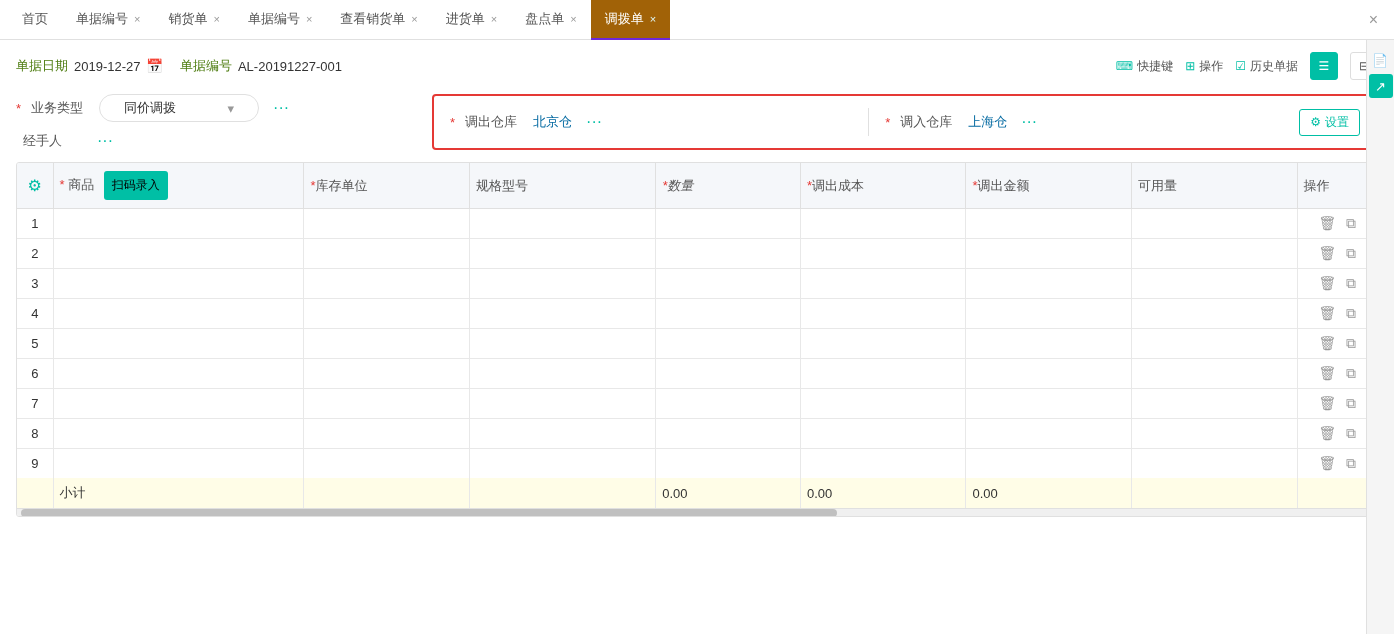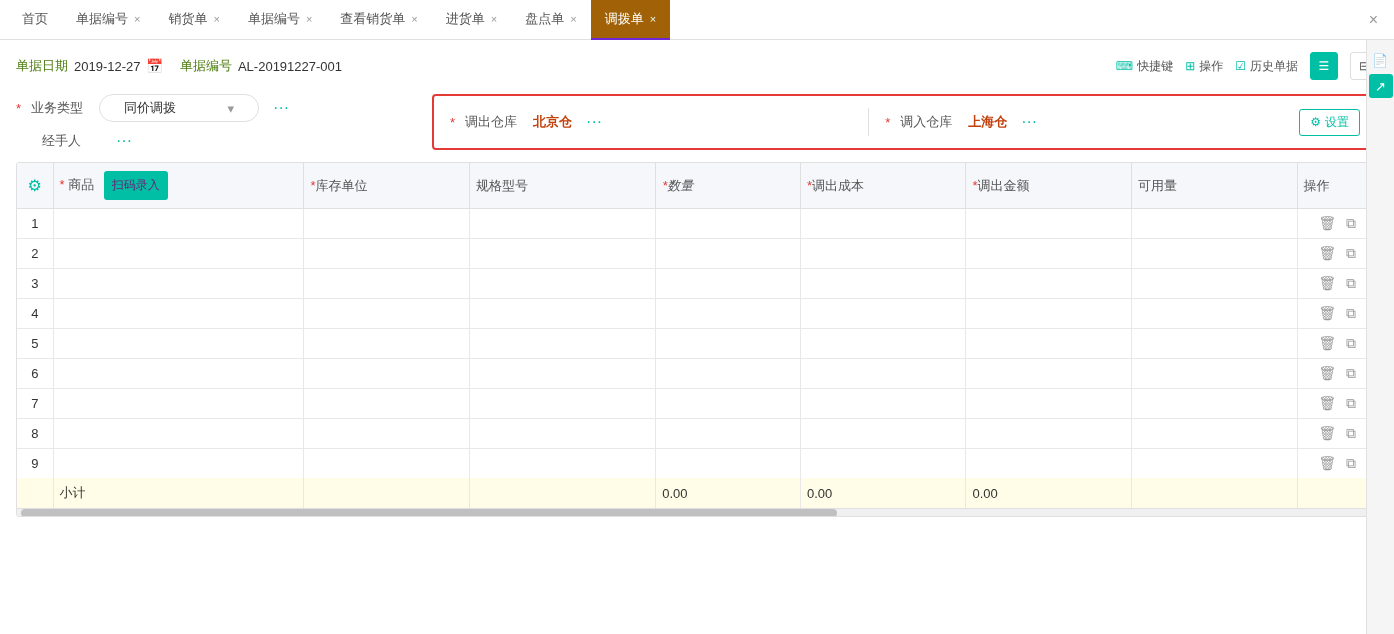--- a/index.html
+++ b/index.html
@@ -56,21 +56,21 @@
       display: flex; align-items: flex-start; gap: 16px; margin-bottom: 12px;
     }
     .form-left { flex: 0 0 400px; }
     .form-right {
       flex: 1; border: 2px solid #e53935; border-radius: 4px; padding: 12px 16px;
       display: flex; align-items: center; gap: 0;
     }
     .field-group { display: flex; align-items: center; gap: 8px; margin-bottom: 10px; }
     .field-label { color: #555; min-width: 60px; }
     .required-star { color: #e53935; margin-right: 2px; }
-    .field-value { color: #c2410c; font-weight: 700; }
+    .field-value { color: #0369a1; font-weight: 400; }
     .field-select {
       display: flex; align-items: center; gap: 20px;
       border: 1px solid #e0e0e0; border-radius: 14px; padding: 4px 24px;
       min-width: 160px; cursor: pointer; background: #fff;
     }
     .field-select .arrow { color: #999; margin-left: auto; }
     .more-btn { color: #00bfa5; cursor: pointer; font-size: 16px; margin-left: 6px; }
 
     .warehouse-field {
       display: flex; align-items: center; gap: 8px; flex: 1;
@@ -106,21 +106,21 @@
     .data-table tr:last-child td { border-bottom: none; }
 
     .row-num { color: #999; text-align: center; width: 36px; }
     .col-ops { text-align: center; width: 80px; }
     .op-icon { color: #999; cursor: pointer; font-size: 14px; margin: 0 3px; }
 
     .subtotal-row td { background: #fffde7; font-weight: 500; }
     .subtotal-label { color: #555; }
 
     .scan-btn {
-      background: #00bfa5; color: #701a75; border: none; border-radius: 3px;
+      background: #00bfa5; color: #000000; border: none; border-radius: 3px;
       padding: 6px 8px; font-size: 12px; cursor: pointer; margin-left: 6px; text-align: center;
     }
 
     .settings-gear { color: #00bfa5; cursor: pointer; font-size: 16px; }
 
     
     .table-scroll-bar {
       height: 8px; background: #f0f0f0; border-top: 1px solid #e0e0e0;
       position: relative;
     }
@@ -225,21 +225,21 @@
       <div class="field-group">
         <span class="required-star">*</span>
         <span class="field-label">业务类型</span>
         <div class="field-select">
           <span>同价调拨</span>
           <span class="arrow">▾</span>
         </div>
         <span class="more-btn">···</span>
       </div>
       <div class="handler-row">
-        <span class="field-label" style="margin-left:26px;">经手人</span>
+        <span class="field-label" style="margin-left:7px;">经手人</span>
         <span class="more-btn">···</span>
       </div>
     </div>
 
     <div class="form-right">
       <div class="warehouse-field">
         <span class="required-star">*</span>
         <span class="field-label">调出仓库</span>
         <span class="field-value">北京仓</span>
         <span class="more-btn">···</span>

